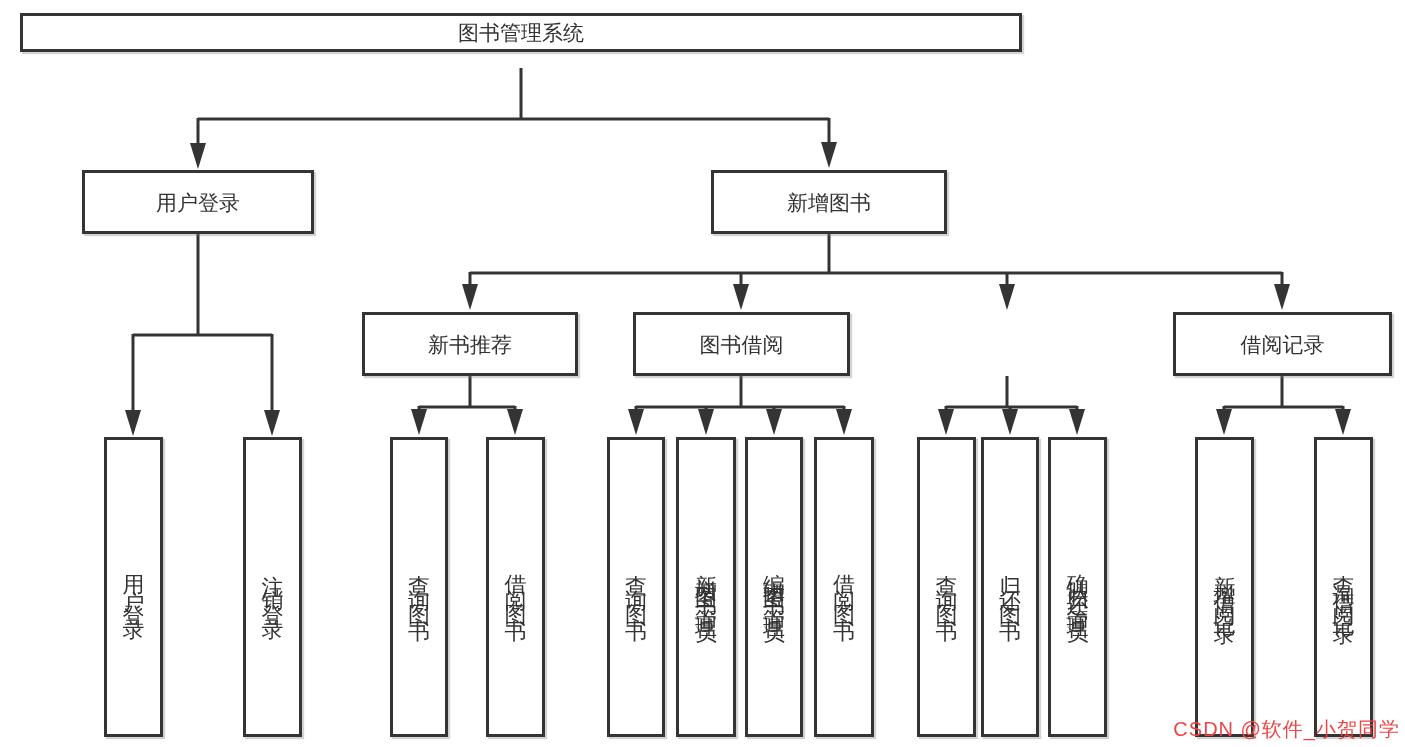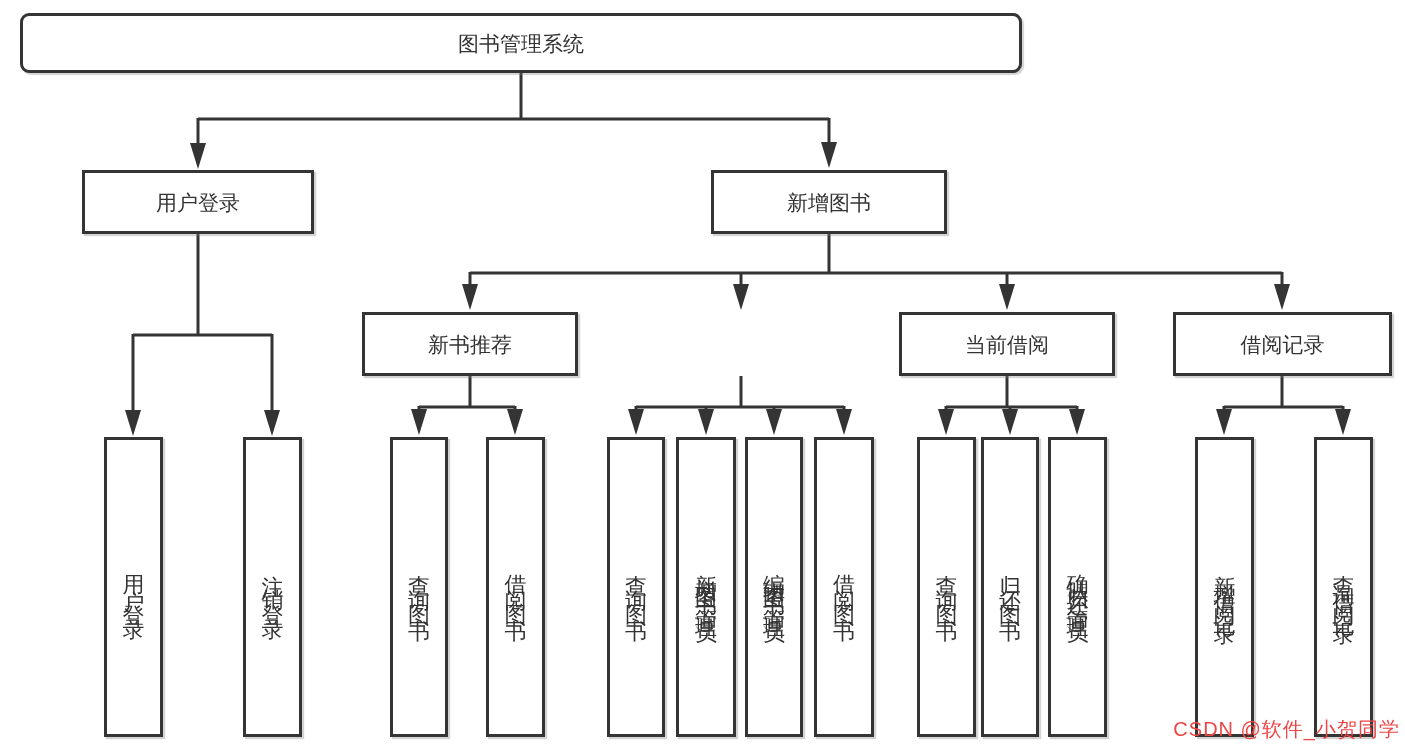--- a/index.html
+++ b/index.html
@@ -34,21 +34,21 @@
   .v span{
     writing-mode:vertical-rl;
     font-size:22px;
     white-space:normal;
   }
   .vt-s span{letter-spacing:15px;}
   .vt-m span{letter-spacing:10px;}
   .vt-l span{letter-spacing:7px;}
 
   
-  .n-root{left:20px;top:13px;width:1002px;height:60px;border-radius:9px;}
+  .n-root{left:20px;top:13px;width:1002px;height:39px;}
   .n-l2a{left:82px; top:170px;width:232px;height:64px;}
   .n-l2b{left:711px;top:170px;width:236px;height:64px;}
   .n-l3a{left:362px; top:312px;width:216px;height:64px;}
   .n-l3b{left:633px; top:312px;width:217px;height:64px;}
   .n-l3c{left:899px; top:312px;width:216px;height:64px;}
   .n-l3d{left:1173px;top:312px;width:219px;height:64px;}
 
   .leaf{top:437px;height:300px;}
   .lf-a{left:104px;width:59px;}
   .lf-b{left:243px;width:59px;}
@@ -117,22 +117,22 @@
   <div class="node n-l2a">
     <span>用户登录</span>
   </div>
   <div class="node n-l2b">
     <span>新增图书</span>
   </div>
 
   <div class="node n-l3a">
     <span>新书推荐</span>
   </div>
-  <div class="node n-l3c">
-    <span>当前借阅</span>
+  <div class="node n-l3b">
+    <span>图书借阅</span>
   </div>
   <div class="node n-l3d">
     <span>借阅记录</span>
   </div>
 
   <div class="node v leaf lf-a vt-s">
     <span>用户登录</span>
   </div>
   <div class="node v leaf lf-b vt-s">
     <span>注销登录</span>

